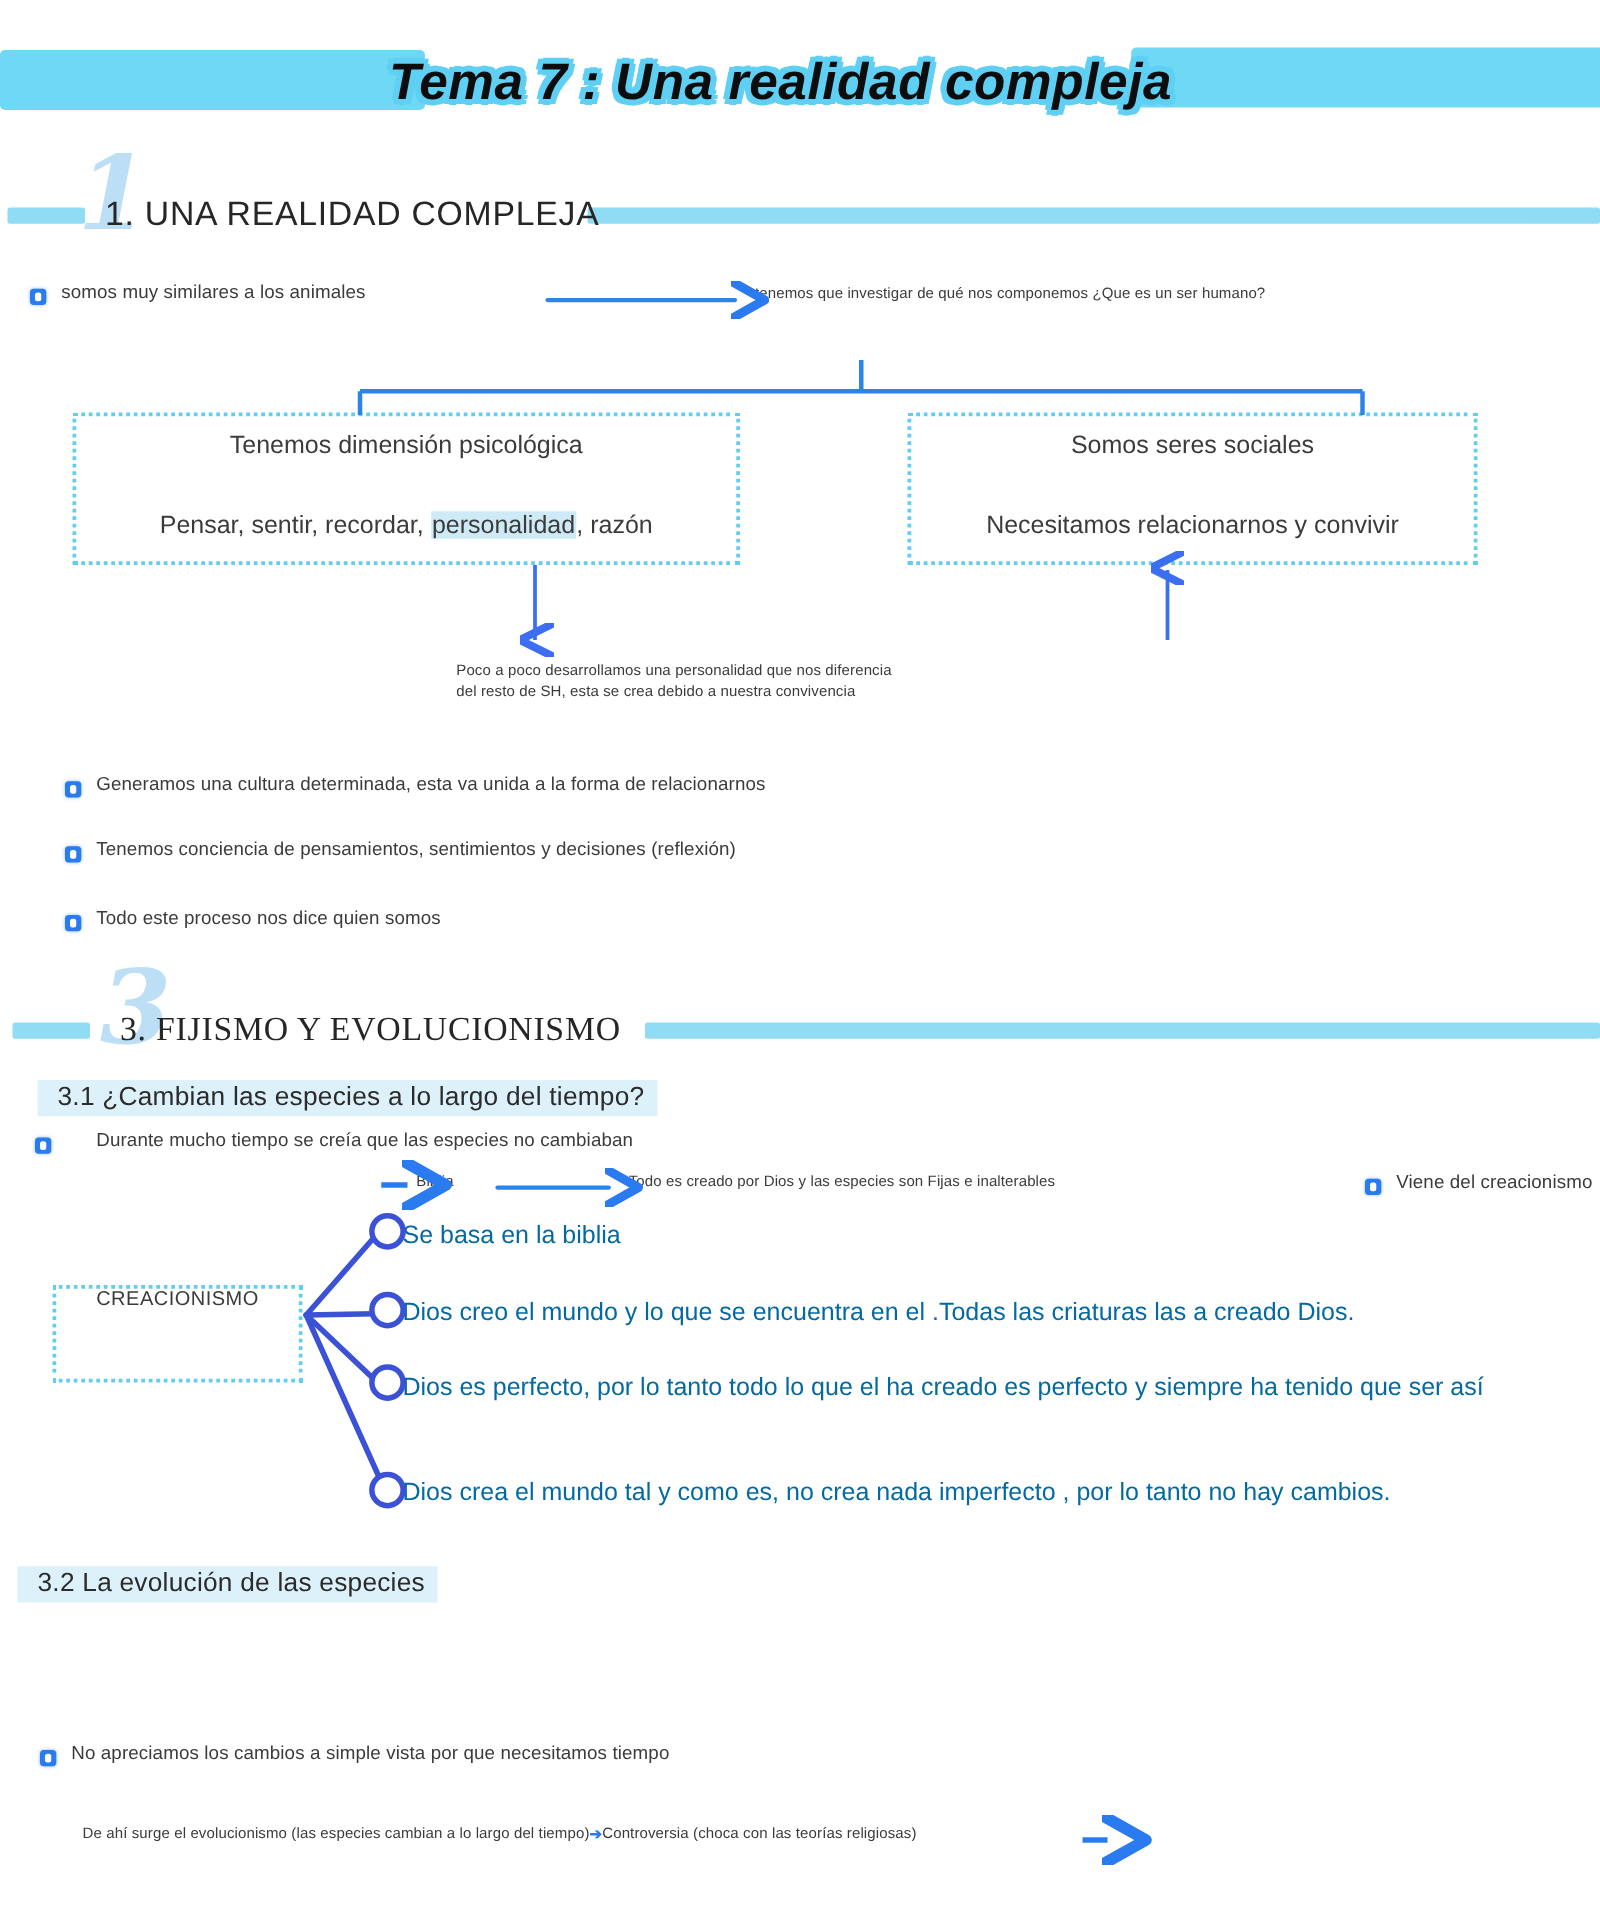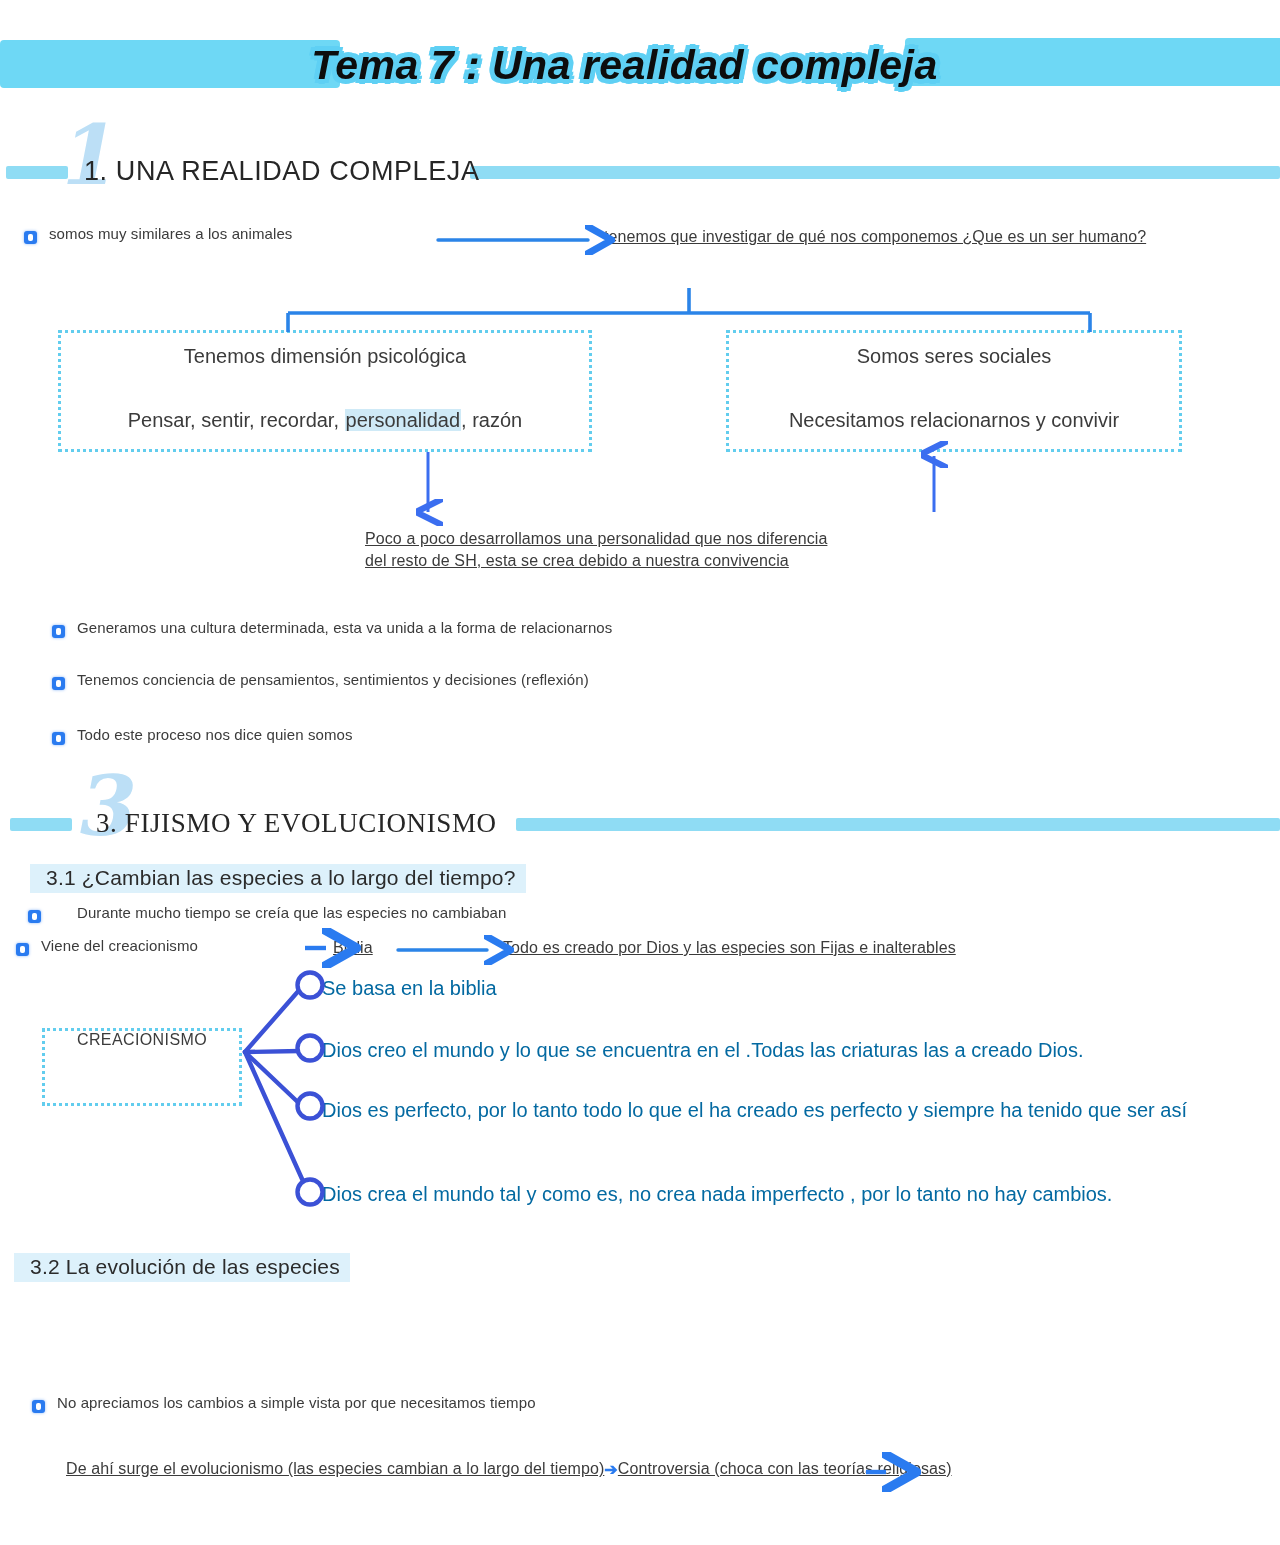--- a/index.html
+++ b/index.html
@@ -138,25 +138,24 @@
   .bullet-text {
     font-size: 15px;
     line-height: 1.35;
     color: #3b3b3b;
     letter-spacing: 0.1px;
   }
 
   
   .txt {
     position: absolute;
-    font-size: 16px;
+    font-size: 12px;
     line-height: 1.38;
     color: #3b3b3b;
     letter-spacing: 0.1px;
-    text-decoration: underline;
   }
 
   
   .dbox {
     position: absolute;
     border: 3px dotted #62cdee;
     box-sizing: border-box;
     background: transparent;
   }
   .dbox .dbox-title {
@@ -274,21 +273,21 @@
     <div class="sec-rule-right" style="left:516px; width:764px;"></div>
   </div>
 
   <div class="sub-head" style="left:30px; top:864px;">3.1 ¿Cambian las especies a lo largo del tiempo?</div>
 
   <div class="bullet-row" style="left:28px; top:903px; width:1000px;gap:24px;">
     <span class="bullet-ico"></span>
     <span class="bullet-text">Durante mucho tiempo se creía que las especies no cambiaban</span>
   </div>
 
-  <div class="bullet-row" style="left:16px; top:936px; width:1230px;">
+  <div class="bullet-row" style="left:44px; top:936px; width:1230px;justify-content:flex-end;">
     <span class="bullet-ico"></span>
     <span class="bullet-text">Viene del creacionismo</span>
   </div>
   <div class="txt" style="left:333px; top:937px;">Biblia</div>
   <div class="txt" style="left:503px; top:937px; width:700px;">Todo es creado por Dios y las especies son Fijas e inalterables</div>
 
   <div class="creac-box" style="left:42px; top:1028px; width:200px; height:78px;">
     <span>CREACIONISMO</span>
   </div>
 

